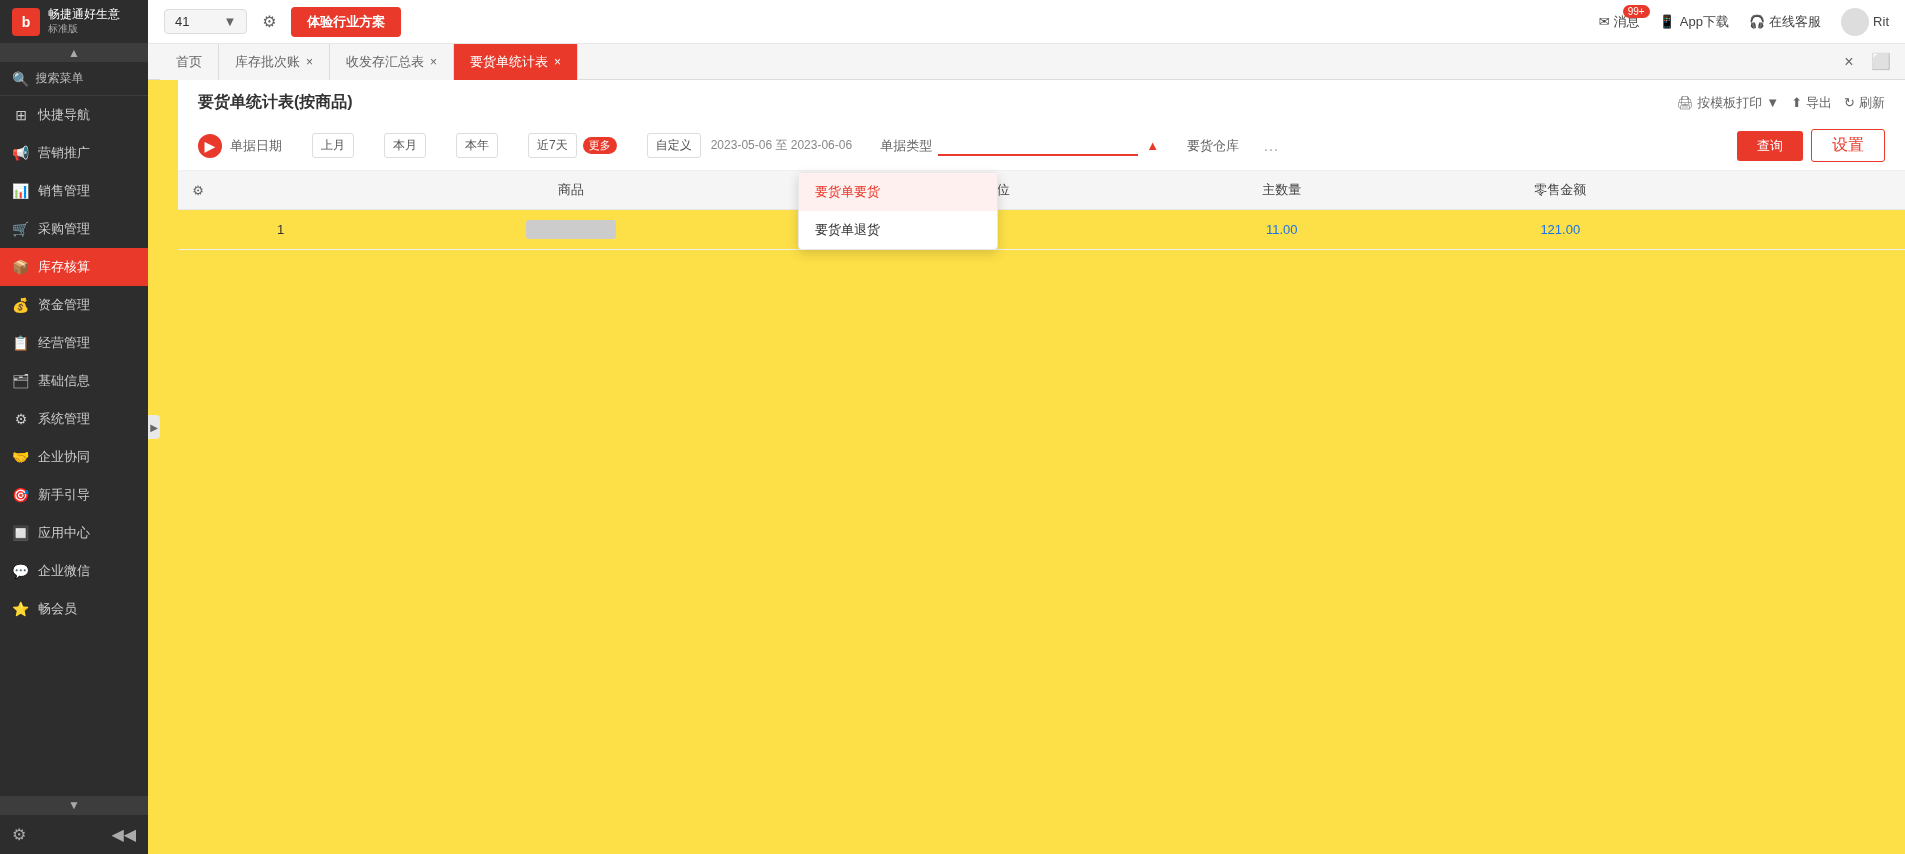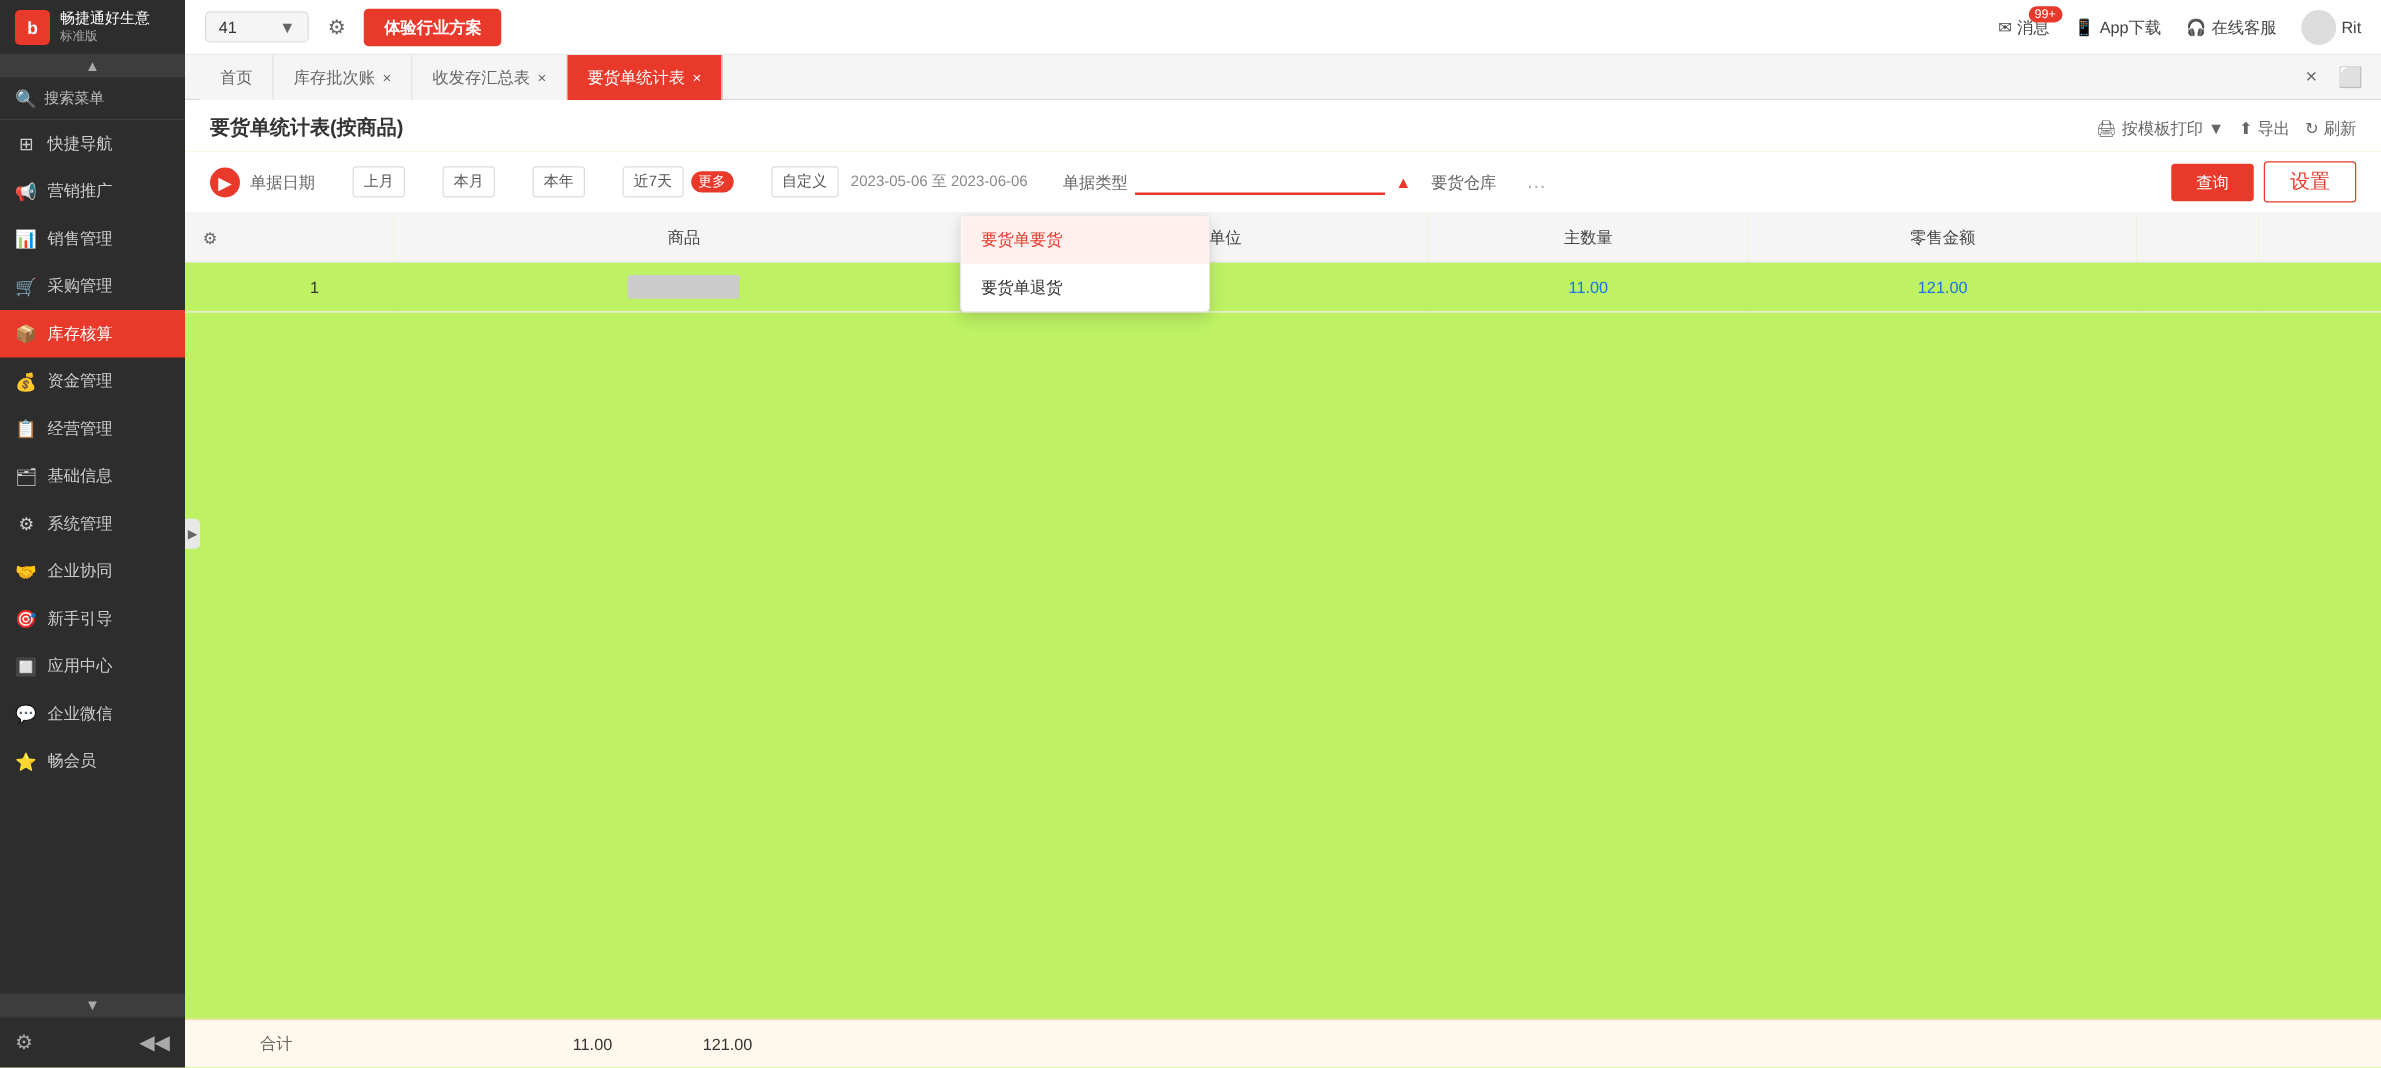--- a/index.html
+++ b/index.html
@@ -235,24 +235,25 @@
       align-items: center;
       justify-content: center;
       cursor: pointer;
       color: #666;
       font-size: 16px;
     }
 
     
     .content {
       flex: 1;
-      background: #bef264;
+      background: #fde047;
       overflow: hidden;
       display: flex;
       flex-direction: column;
+      padding-left: 30px;
     }
 
     
     .page-title-bar {
       display: flex;
       align-items: center;
       justify-content: space-between;
       padding: 12px 20px 8px 20px;
       background: white;
     }
@@ -334,21 +335,21 @@
       border-bottom: 2px solid #e8392a;
       outline: none;
       font-size: 13px;
       width: 200px;
       padding: 2px 4px;
     }
     .warehouse-group {
       display: flex;
       align-items: center;
       gap: 20px;
-      margin-left: 8px;
+      margin-left: 20px;
     }
     .warehouse-more { color: #aaa; cursor: pointer; font-size: 16px; margin-left: 4px; }
     .filter-actions {
       margin-left: auto;
       display: flex;
       align-items: center;
       gap: 8px;
     }
     .query-btn {
       background: #e8392a;
@@ -699,20 +700,15 @@
       <td>块</td>
       <td style="color:#1a73e8;cursor:pointer;">11.00</td>
       <td style="color:#1a73e8;cursor:pointer;">121.00</td>
       <td></td>
       <td></td>
     </tr>
           </tbody>
       </table>
     </div>
 
-    <div class="table-footer">
-      <span class="footer-label">合计</span>
-      <span class="footer-val" style="margin-left:180px;">11.00</span>
-      <span class="footer-val" style="margin-left:28px;">121.00</span>
-    </div>
 
   </div>
 </div>
 
 </body></html>

